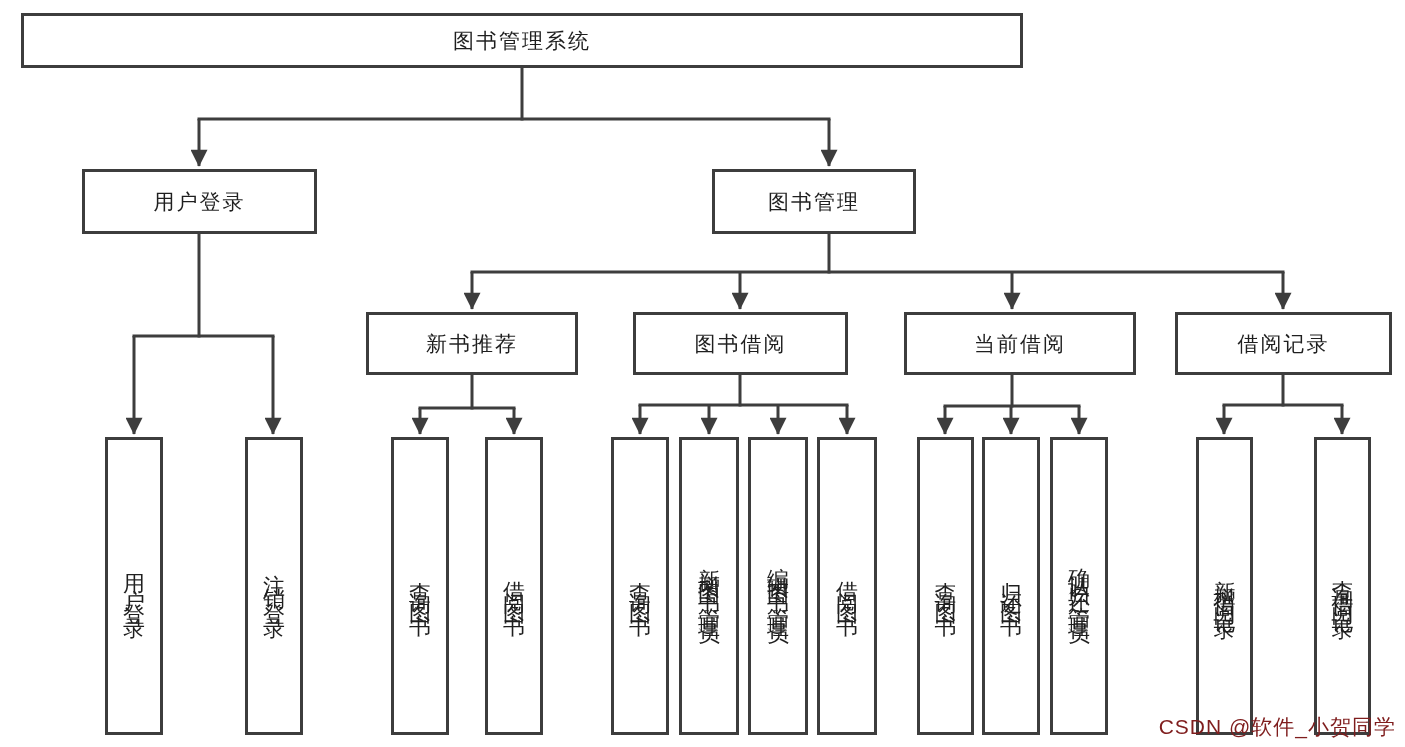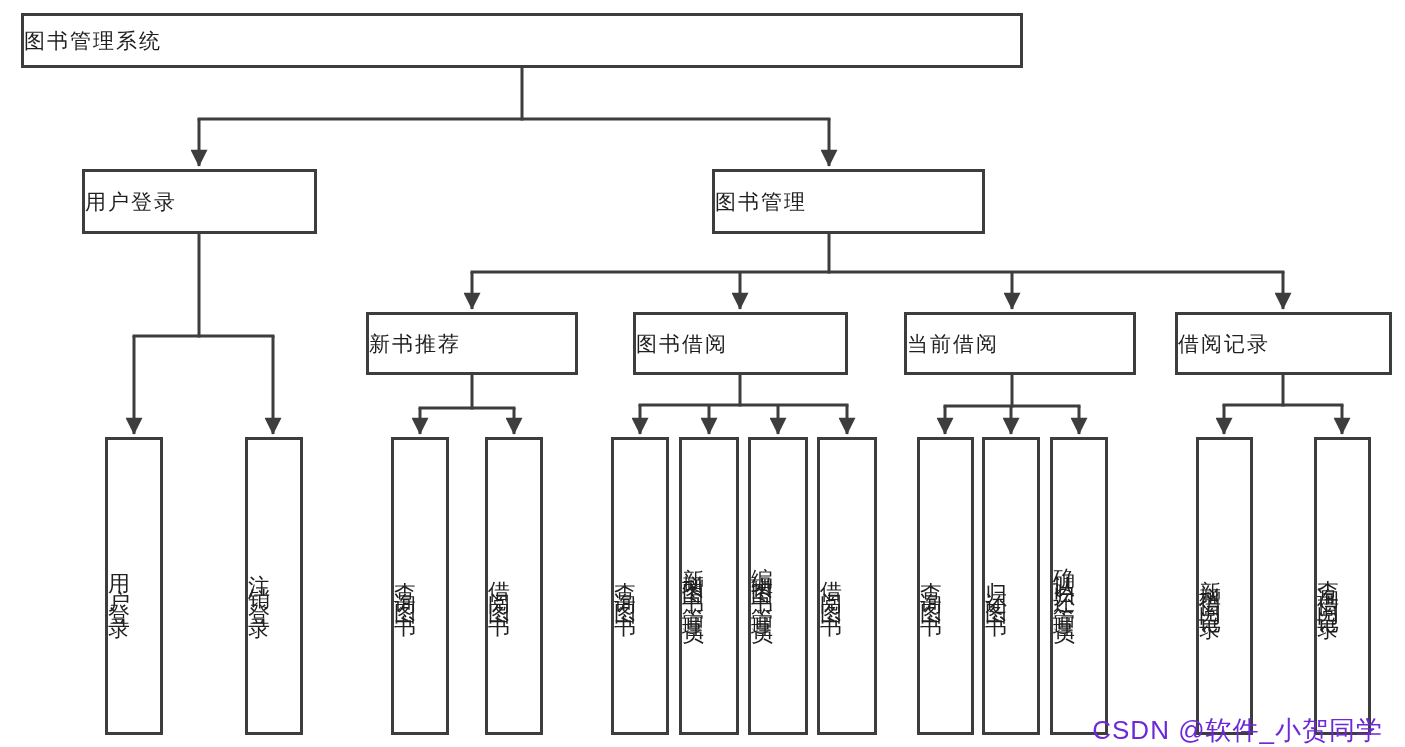--- a/index.html
+++ b/index.html
@@ -3,35 +3,35 @@
 <meta charset="utf-8">
 <style>
   html,body{margin:0;padding:0;background:#fff;}
   .stage{
     position:relative;width:1405px;height:747px;background:#ffffff;
     font-family:"Liberation Sans","DejaVu Sans",sans-serif;overflow:hidden;
   }
   .wires{position:absolute;left:0;top:0;z-index:0;}
   .box{
     position:absolute;background:#ffffff;border:3px solid #3d3d3d;
-    box-sizing:border-box;display:flex;align-items:center;justify-content:flex-start;z-index:1;
+    box-sizing:border-box;display:flex;align-items:center;justify-content:center;z-index:1;
   }
   .hlbl{
     font-size:21px;color:#1f1f1f;letter-spacing:2px;white-space:nowrap;line-height:1;
   }
   .vlbl{
     writing-mode:vertical-rl;text-orientation:mixed;
     font-size:22px;color:#1f1f1f;line-height:1;white-space:nowrap;
   }
   .ls15{letter-spacing:15px;}
   .ls11{letter-spacing:11px;}
   .ls8{letter-spacing:8px;}
   .watermark{
-    position:absolute;top:713px;right:22px;z-index:2;
-    font-size:26px;color:#6d28d9;letter-spacing:1px;white-space:nowrap;
+    position:absolute;top:713px;right:9px;z-index:2;
+    font-size:21px;color:#7f1d1d;letter-spacing:1px;white-space:nowrap;
   }
 </style>
 </head>
 <body>
 
 <div class="stage">
 
   <svg class="wires" width="1405" height="747" viewBox="0 0 1405 747">
     <defs>
       <marker id="arrow" viewBox="0 0 10 10" refX="9.5" refY="5" markerWidth="25" markerHeight="17" orient="auto" markerUnits="userSpaceOnUse">
@@ -94,21 +94,21 @@
     </g>
   </svg>
 
   <div class="box" style="left:21px;top:13px;width:1002px;height:55px">
     <span class="hlbl">图书管理系统</span>
   </div>
 
   <div class="box" style="left:82px;top:169px;width:235px;height:65px">
     <span class="hlbl">用户登录</span>
   </div>
-  <div class="box" style="left:712px;top:169px;width:273px;height:65px">
+  <div class="box" style="left:712px;top:169px;width:204px;height:65px">
     <span class="hlbl">图书管理</span>
   </div>
 
   <div class="box" style="left:633px;top:312px;width:215px;height:63px">
     <span class="hlbl">图书借阅</span>
   </div>
   <div class="box" style="left:366px;top:312px;width:212px;height:63px">
     <span class="hlbl">新书推荐</span>
   </div>
   <div class="box" style="left:904px;top:312px;width:232px;height:63px">

